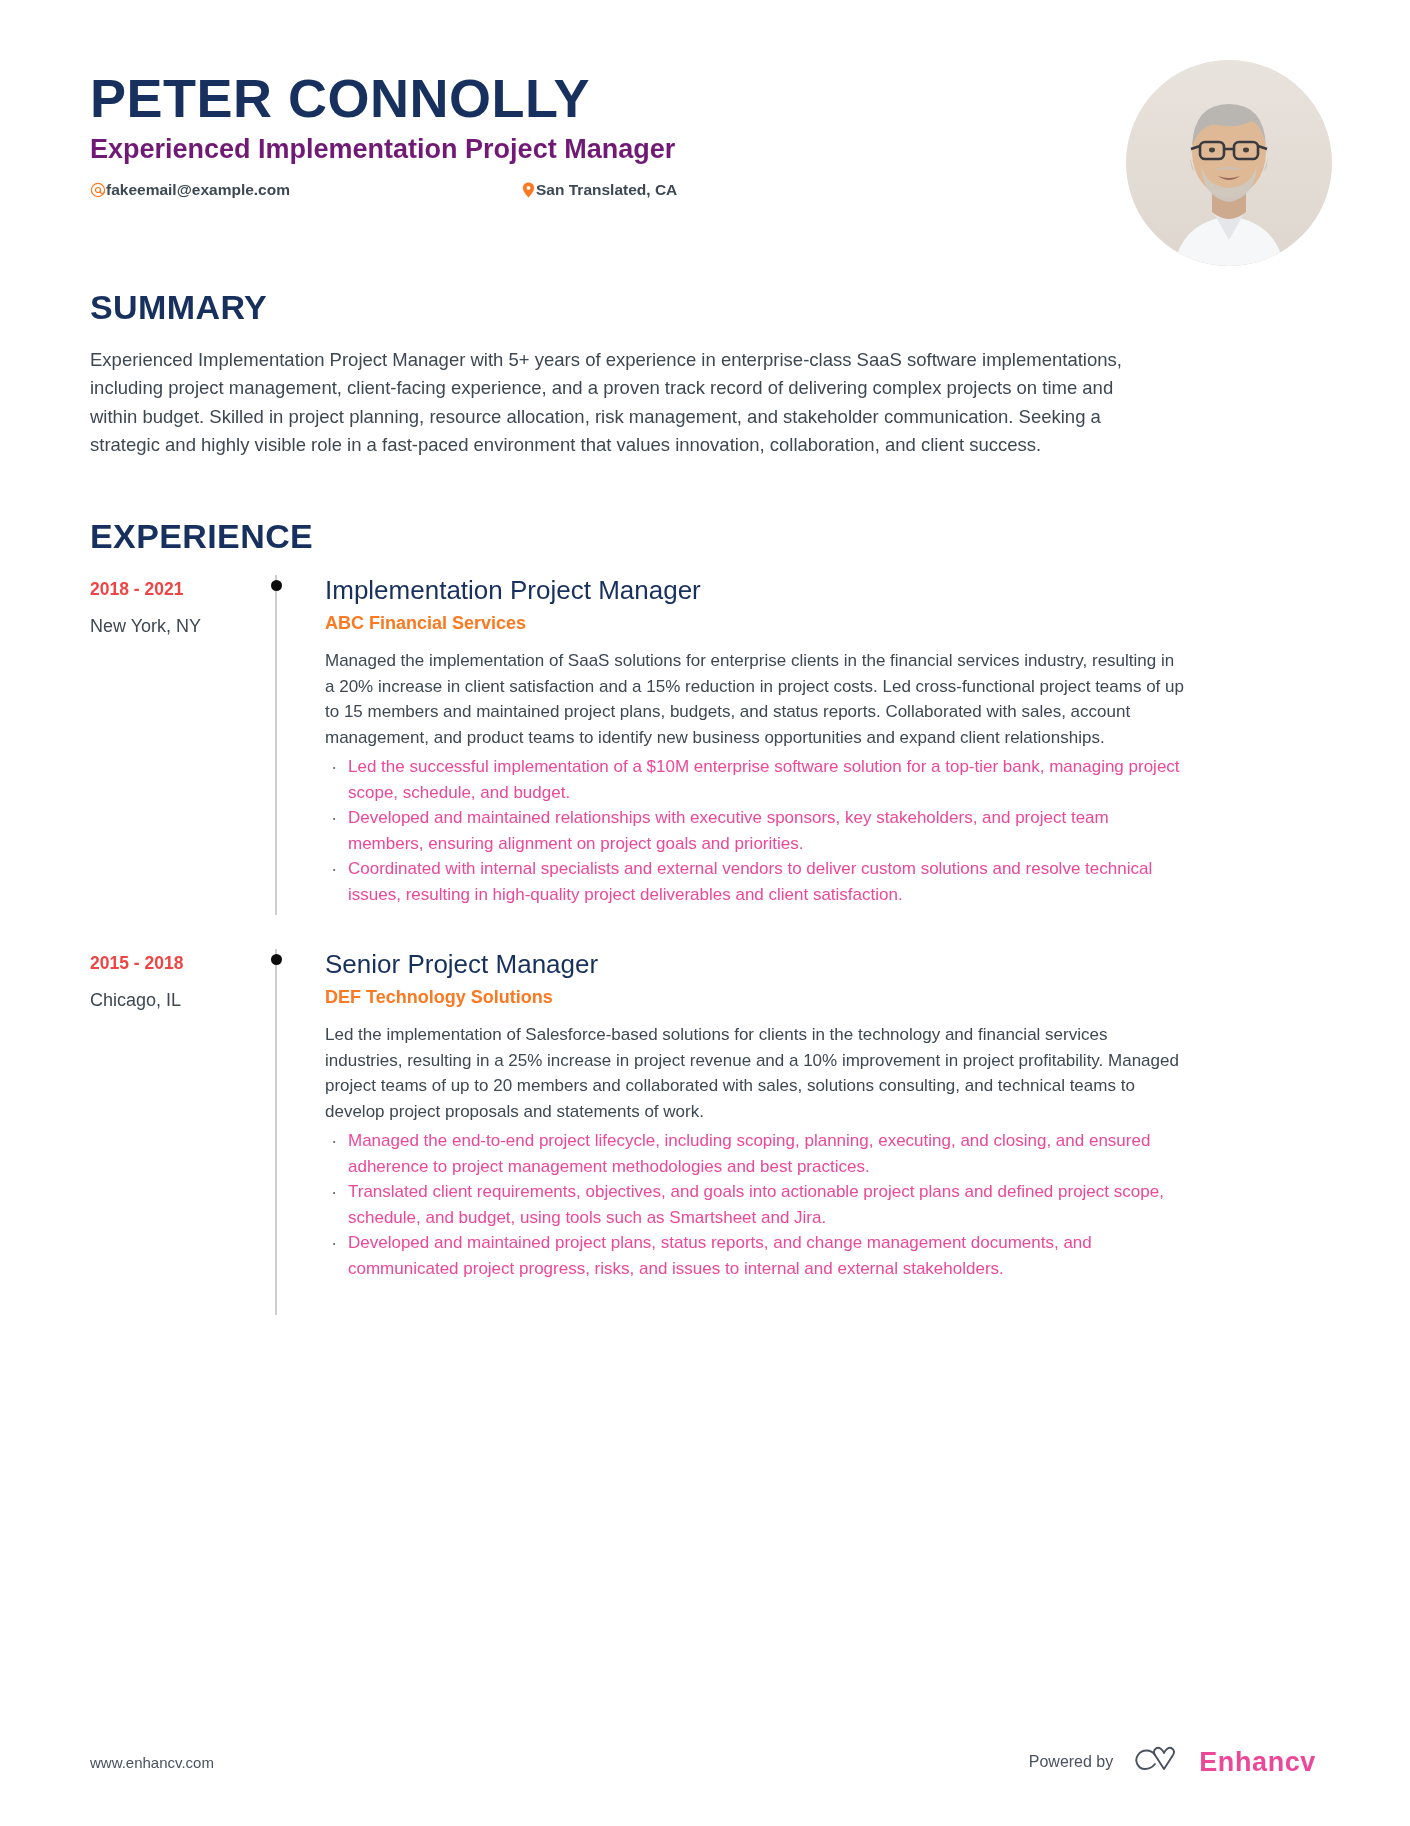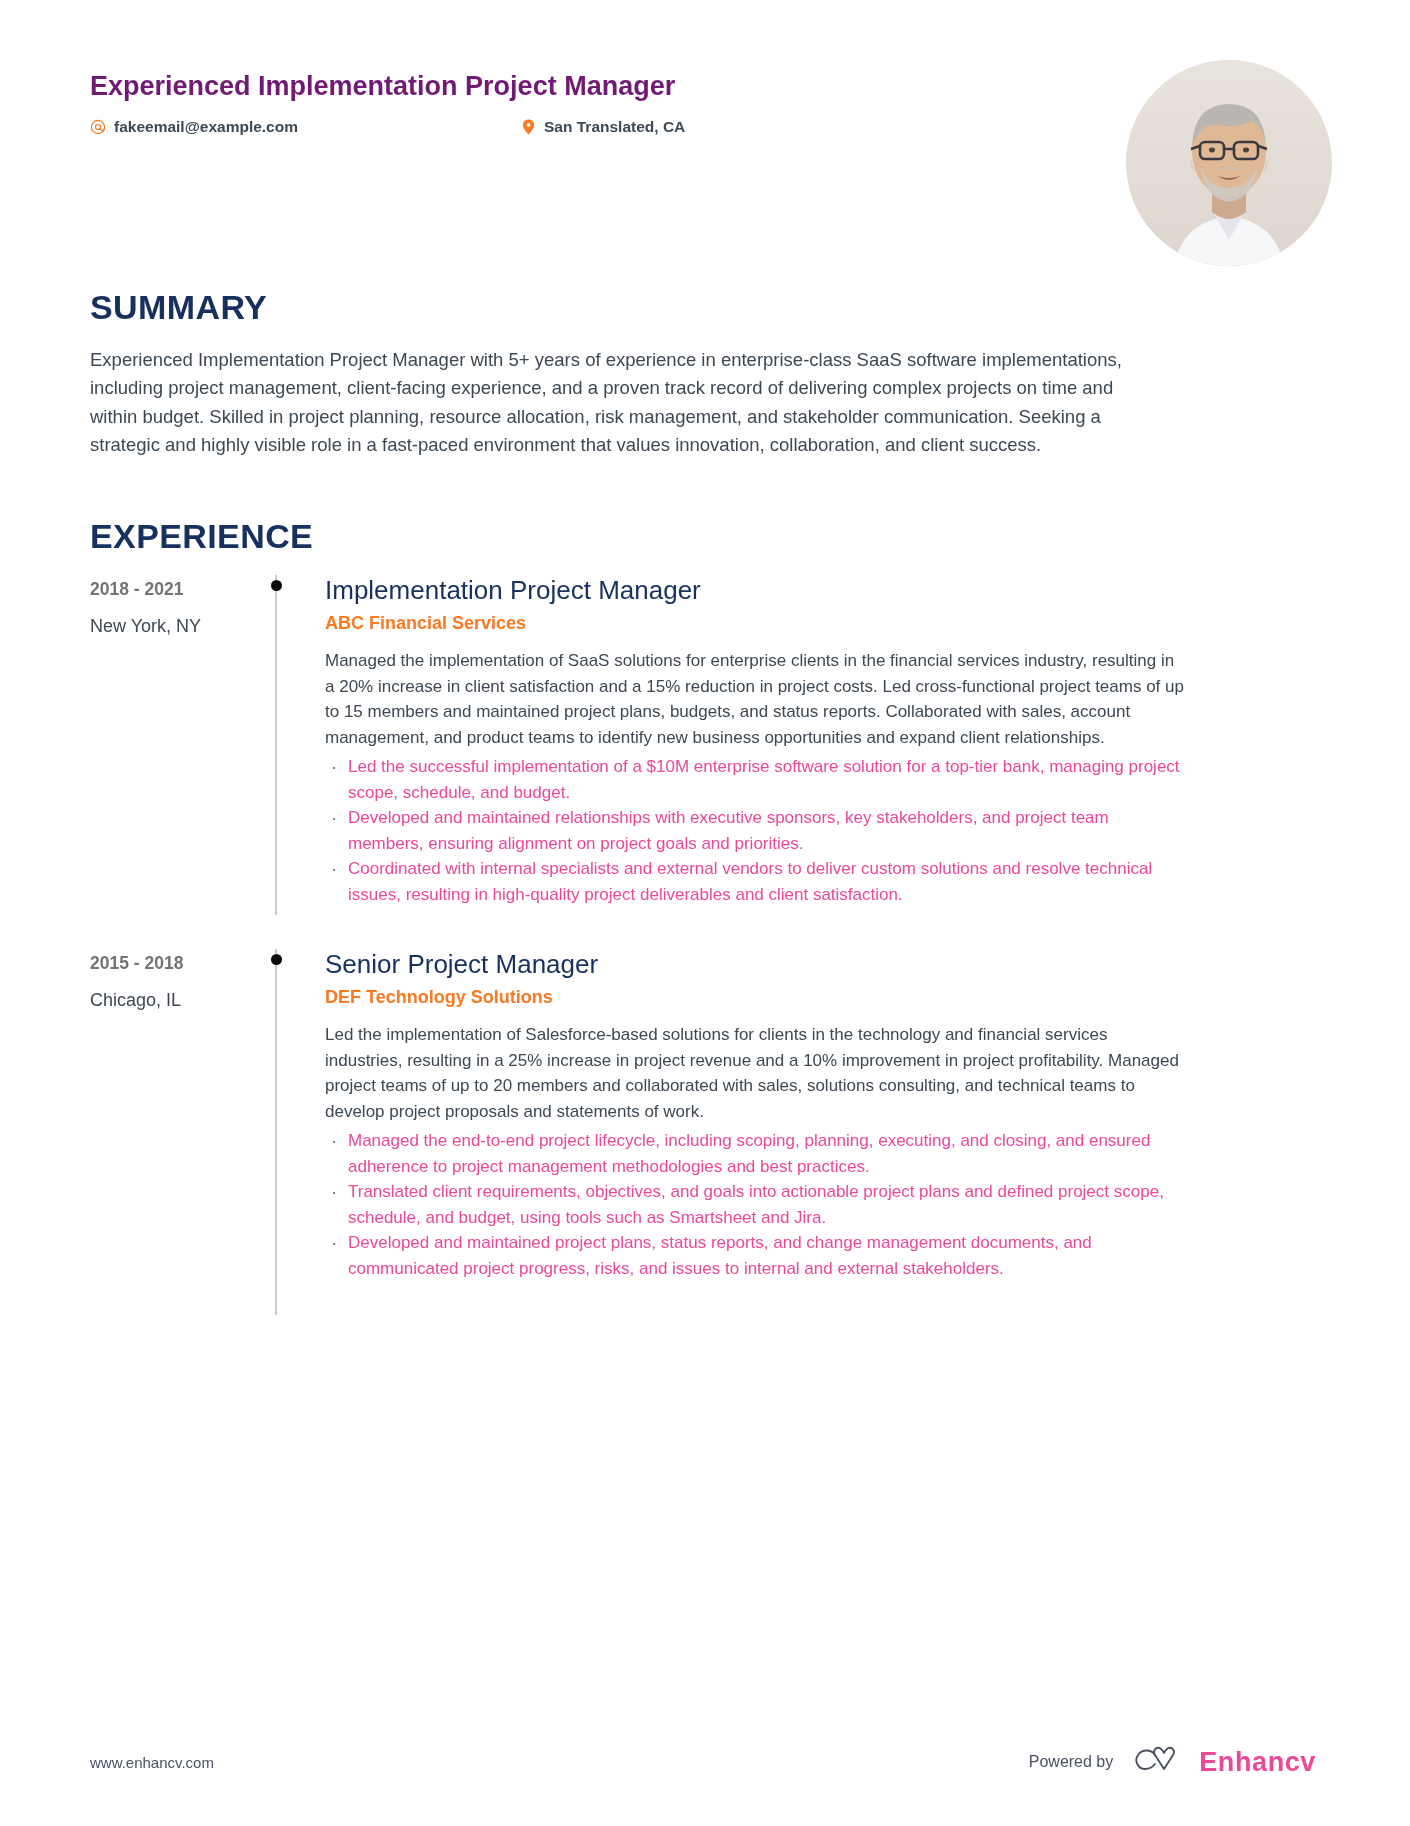--- a/index.html
+++ b/index.html
@@ -56,21 +56,20 @@
     display: flex;
     align-items: center;
     gap: 0;
     font-size: 15.5px;
     font-weight: 700;
     color: #3d4852;
   }
   .contact-item {
     display: flex;
     align-items: center;
-    gap: 8px;
     white-space: nowrap;
   }
   .contact-item.email { width: 430px; }
   .contact-icon {
     color: #fa7921;
     display: inline-flex;
     align-items: center;
     justify-content: center;
     width: 16px;
     height: 16px;
@@ -119,21 +118,21 @@
     position: relative;
   }
   .exp-left {
     width: 175px;
     flex: 0 0 175px;
     padding-top: 3px;
   }
   .exp-dates {
     font-size: 17.5px;
     font-weight: 700;
-    color: #737373;
+    color: #ef4444;
     line-height: 1.3;
     margin-bottom: 14px;
     white-space: nowrap;
   }
   .exp-location {
     font-size: 18px;
     color: #3d4852;
     line-height: 1.3;
   }
   .exp-timeline {
@@ -246,20 +245,21 @@
   }
 </style>
 </head>
 <body>
 
 <div class="page">
 
   <header class="header">
     <div class="header-inner">
       <div class="header-text">
+        <h1 class="full-name">PETER CONNOLLY</h1>
         <div class="job-title">Experienced Implementation Project Manager</div>
         <div class="contact-row">
           <div class="contact-item email">
             <span class="contact-icon">
               <svg width="16" height="16" viewBox="0 0 16 16" fill="none" stroke="#fa7921" stroke-width="1.2">
                 <circle cx="8" cy="8" r="6.6"></circle>
                 <circle cx="8" cy="8" r="2.5"></circle>
                 <path d="M10.5 8 v2.2 a2 2 0 0 0 3.9 -0.6"></path>
               </svg>
             </span>

